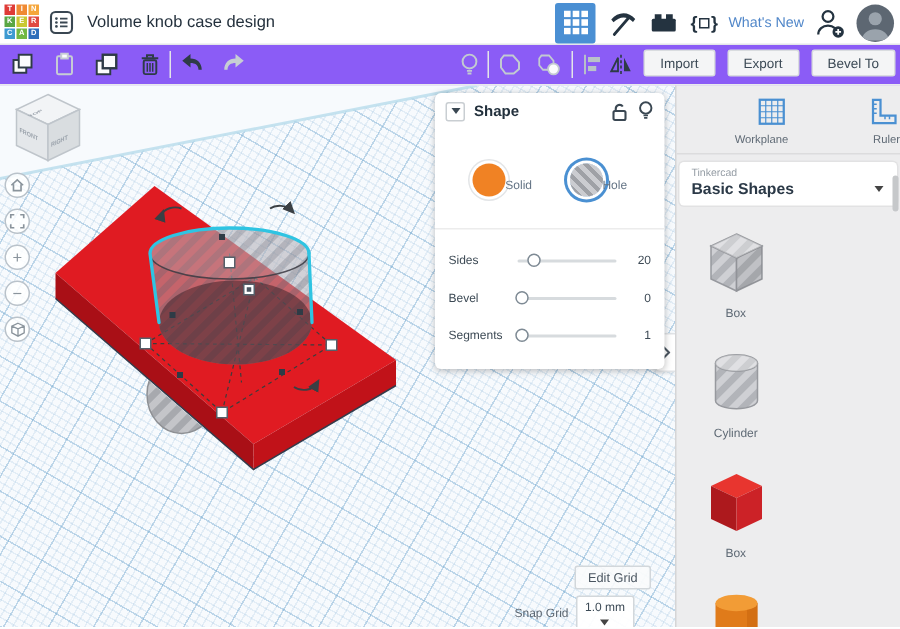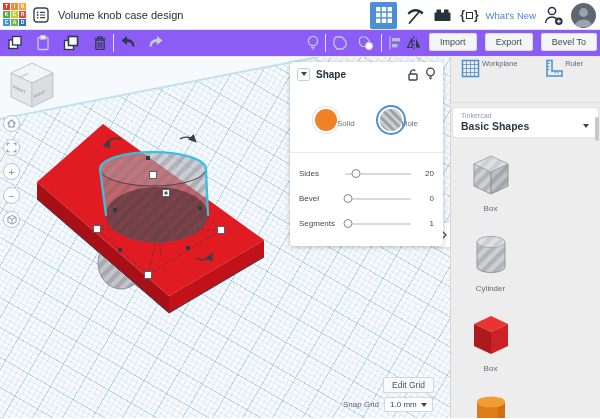--- a/index.html
+++ b/index.html
@@ -43,21 +43,21 @@
   }
   .scene { position:absolute; left:0; top:0; }
 
   .viewcube { position:absolute; left:6px; top:3px; cursor:pointer; }
   .navbtns { position:absolute; left:3px; top:58px; display:flex; flex-direction:column; gap:7px; }
   .navbtn { width:17px; height:17px; border-radius:50%; border:1px solid #b9c2ca; background:rgba(255,255,255,0.85); color:#8a949c; font-size:11px; line-height:14px; text-align:center; cursor:pointer; padding:0; display:flex; align-items:center; justify-content:center; }
 
   .edit-grid { position:absolute; left:383px; top:320px; font-size:8.5px; color:#4a5560; background:rgba(250,251,252,0.9); border:1px solid #d2d7db; border-radius:2px; padding:2px 8px; cursor:pointer; }
   .snapgrid { position:absolute; left:343px; top:340px; display:flex; align-items:center; gap:5px; }
   .snapgrid .sg-label { font-size:8px; color:#5a6570; }
-  .snap-dd { display:flex; align-items:center; gap:4px; font-size:8px; color:#3c4a56; background:rgba(255,255,255,0.95); border:1px solid #d2d7db; border-radius:2px; padding:2px 5px; cursor:pointer; }
+  .snap-dd { display:flex; align-items:center; gap:4px; font-size:8px; color:#3c4a56; background:rgba(255,255,255,0.95); border:1px solid #d2d7db; border-radius:2px; padding:2px 5px; cursor:pointer;flex-direction:column; }
   .caret-down { width:0; height:0; border-left:3px solid transparent; border-right:3px solid transparent; border-top:4px solid #444; }
   .collapse-tab { position:absolute; right:0; top:165px; width:14px; height:26px; background:#fff; border:1px solid #e0e3e6; border-right:none; border-radius:4px 0 0 4px; box-shadow:-1px 1px 2px rgba(0,0,0,0.08); cursor:pointer; display:flex; align-items:center; justify-content:center; padding:0; }
 
   
   .shape-panel { position:absolute; left:290px; top:5px; width:153px; background:#fff; border-radius:4px; box-shadow:0 1px 5px rgba(0,0,0,0.25); }
   .sp-header { height:24px; display:flex; align-items:center; gap:6px; padding:0 7px; }
   .sp-caret-btn { width:13px; height:13px; border:1px solid #c9ced2; border-radius:2px; background:#fff; display:flex; align-items:center; justify-content:center; cursor:pointer; padding:0; }
   .sp-caret-btn i { width:0; height:0; border-left:3px solid transparent; border-right:3px solid transparent; border-top:4px solid #3a4752; }
   .sp-title { font-size:10px; font-weight:700; color:#22303c; }
   .sp-spacer { flex:1; }
@@ -71,21 +71,21 @@
   .sp-sliders { padding:8px 9px 10px; }
   .slider-row { display:flex; align-items:center; height:25px; }
   .sl-label { width:44px; font-size:8px; color:#3d4a55; }
   .sl-track { position:relative; flex:1; height:2px; background:#d7dbde; border-radius:1px; margin:0 7px 0 2px; cursor:pointer; }
   .sl-knob { position:absolute; top:-4px; width:9px; height:9px; border-radius:50%; background:#fff; border:1.5px solid #7e8a94; transform:translateX(-50%); cursor:pointer; }
   .sl-value { width:16px; text-align:right; font-size:8px; color:#3d4a55; }
 
   
   .sidebar { position:relative; width:150px; height:361px; background:#ededee; border-left:1px solid #d5d5d6; display:flex; flex-direction:column; overflow:hidden; }
   .tools-row { height:46px; display:flex; border-bottom:1px solid #dcdcdd; }
-  .tool { width:50%; display:flex; align-items:flex-start; justify-content:center; cursor:pointer; background:none; border:none; padding:0; }
+  .tool { width:50%; display:flex; flex-direction:column; align-items:flex-end; justify-content:center; cursor:pointer; background:none; border:none; padding:0; }
   .tool-label { font-size:7.5px; color:#5f6a75; margin-top:2px; }
   .lib-card { position:relative; margin:5px 2px 5px; background:#fff; border-radius:3px; box-shadow:0 0 0 1px #e2e2e3; padding:4px 8px 5px; cursor:pointer; text-align:left; border:none; width:calc(100% - 4px); }
   .lib-brand { font-size:7px; color:#949ca4; display:block; }
   .lib-name { font-size:10.5px; font-weight:700; color:#2b3947; display:block; margin-top:1px; }
   .lib-caret { position:absolute; right:9px; top:16px; }
   .shapes { position:relative; flex:1; display:flex; flex-wrap:wrap; padding:0 4px; overflow:hidden; }
   .shape-item { width:71px; height:80px; display:flex; flex-direction:column; align-items:center; padding-top:10px; background:none; border:none; cursor:pointer; }
   .shape-item .sh-label { font-size:8px; color:#5f6a75; margin-top:6px; }
   .scroll-thumb { position:absolute; right:1px; top:60px; width:4px; height:24px; background:#c6c8ca; border-radius:2px; cursor:pointer; }
 </style>

